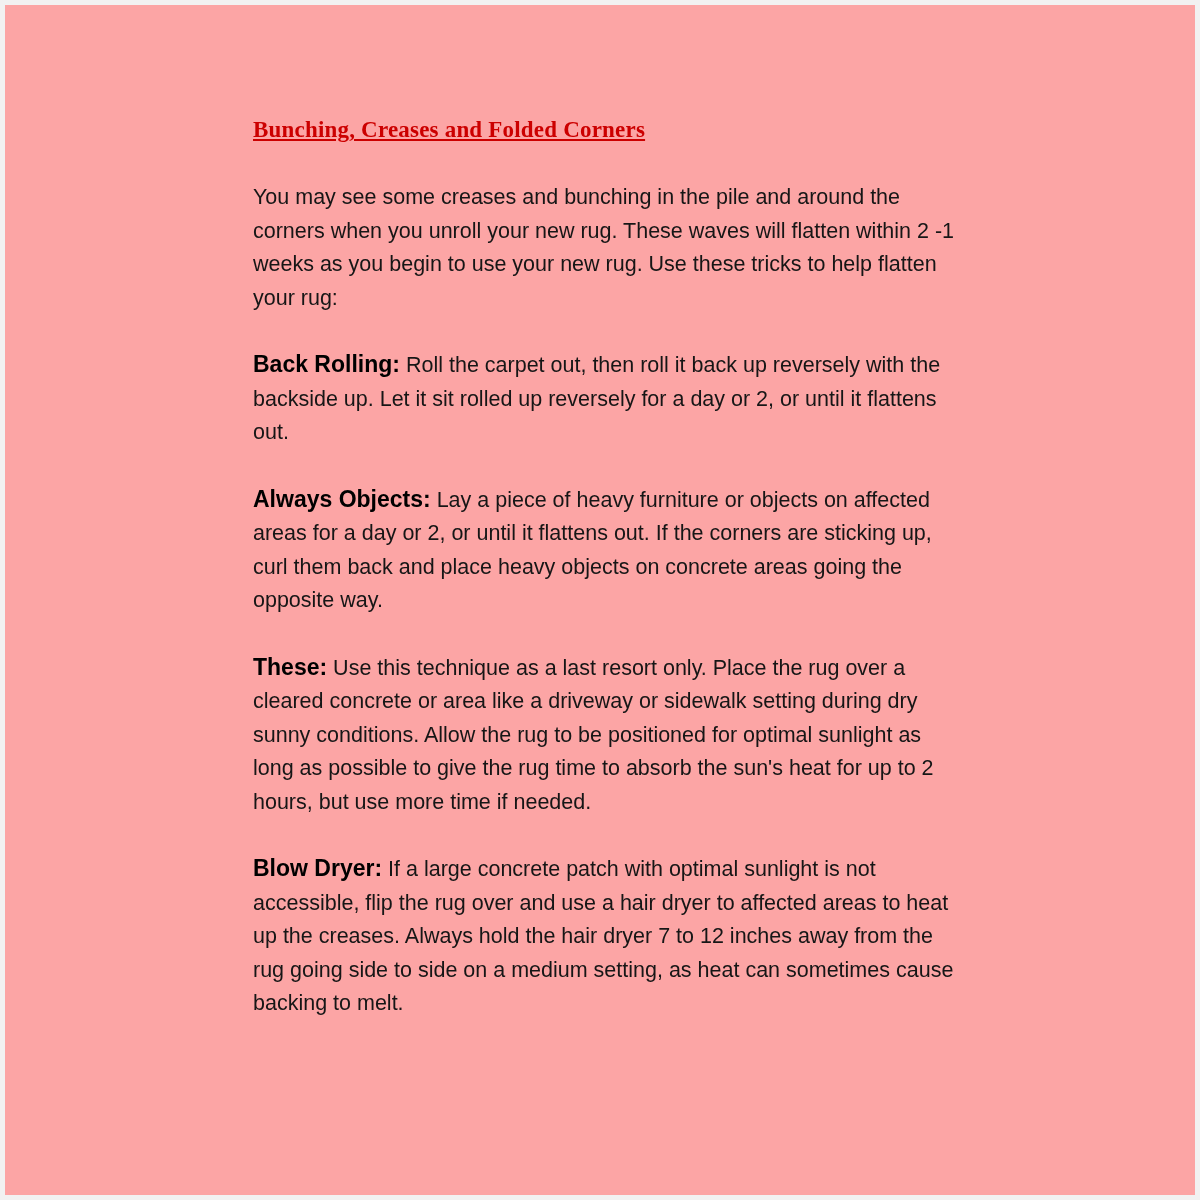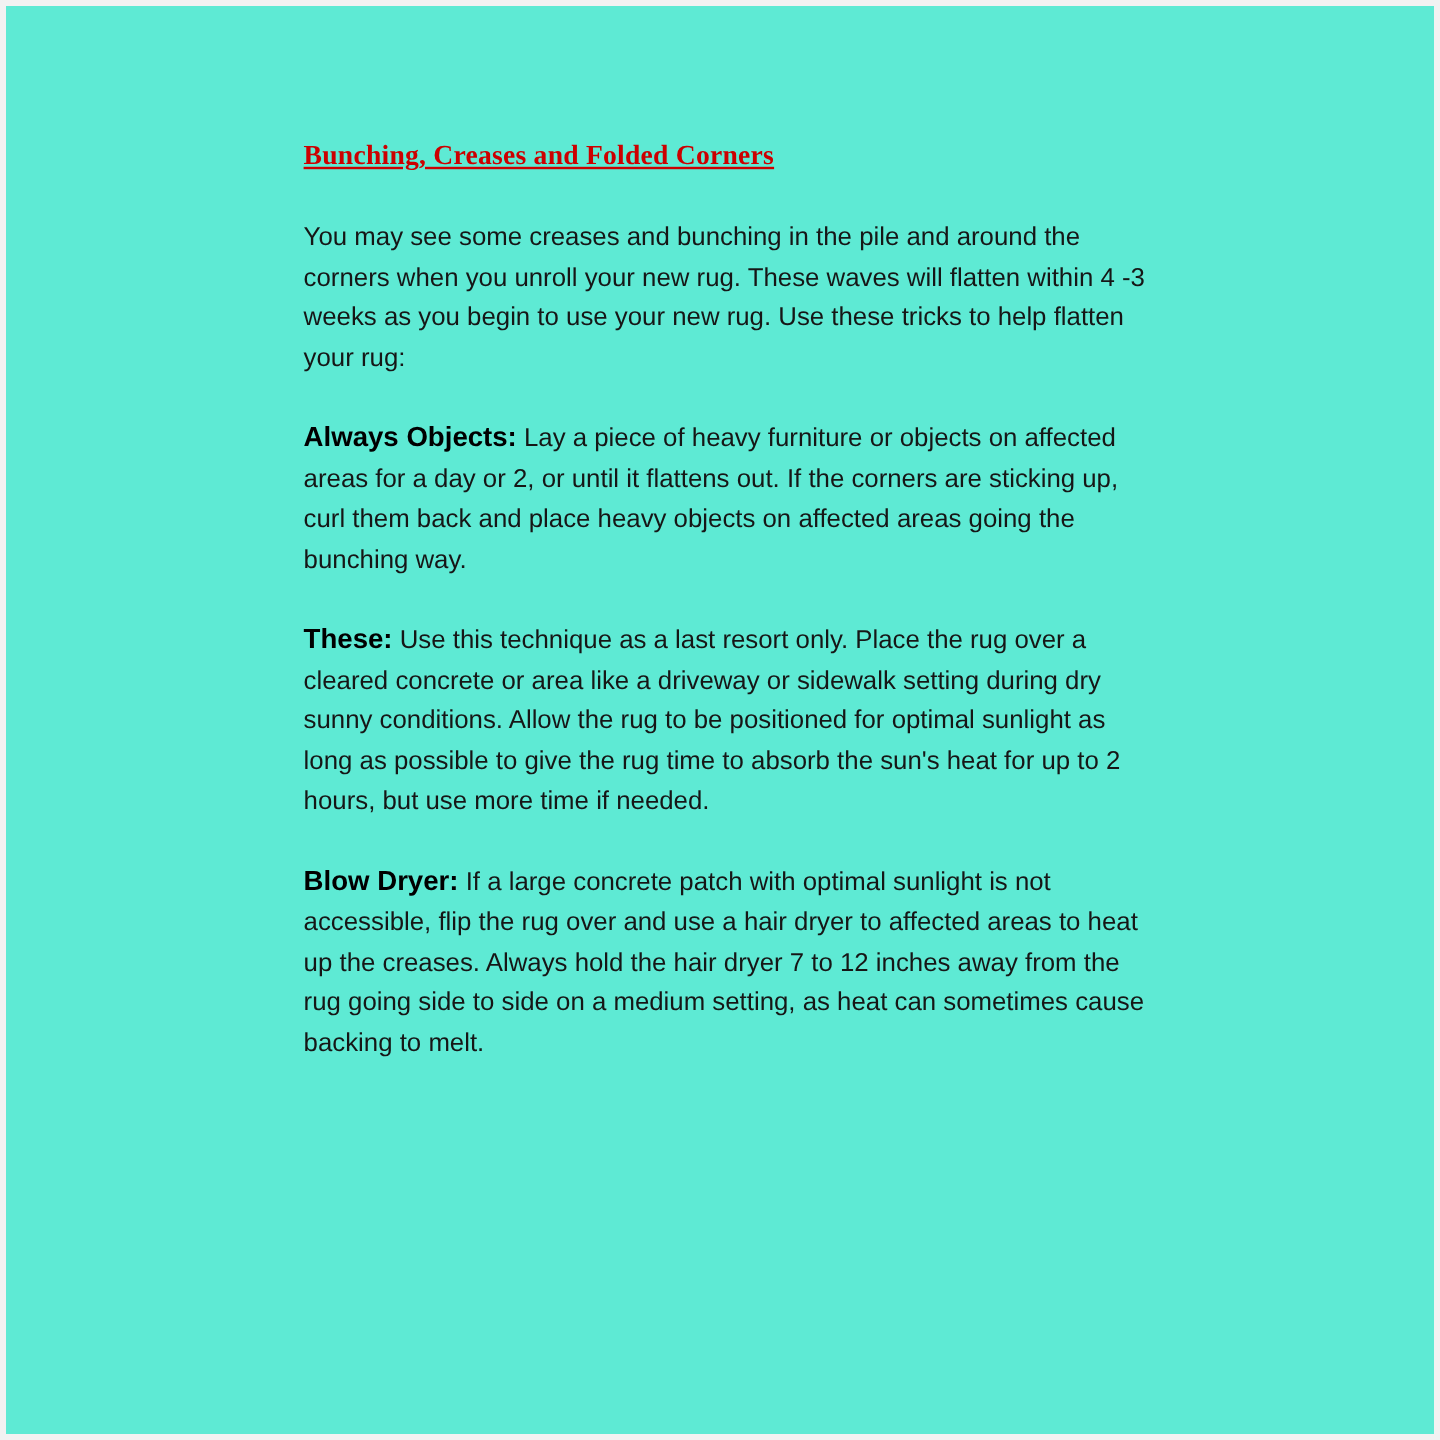--- a/index.html
+++ b/index.html
@@ -7,21 +7,21 @@
     width: 1200px;
     height: 1200px;
     background: #ffffff;
     font-family: "Liberation Sans", sans-serif;
   }
   .page-frame {
     width: 1200px;
     height: 1200px;
     border: 5px solid #f2f2f2;
     position: relative;
-    background: #5eead4;
+    background: #fca5a5;
     overflow: hidden;
   }
   .doc-content {
     position: absolute;
     left: 248px;
     top: 112px;
     width: 712px;
     color: #1a1a1a;
   }
   h1.doc-title {
@@ -46,25 +46,28 @@
   }
 </style>
 </head>
 <body>
 
 <div class="page-frame">
   <div class="doc-content">
 
     <h1 class="doc-title">Bunching, Creases and Folded Corners</h1>
 
-    <p class="doc-para">You may see some creases and bunching in the pile and around the corners when you unroll your new rug. These waves will flatten within 4 -3 weeks as you begin to use your new rug. Use these tricks to help flatten your rug:</p>
-
+    <p class="doc-para">You may see some creases and bunching in the pile and around the corners when you unroll your new rug. These waves will flatten within 2 -1 weeks as you begin to use your new rug. Use these tricks to help flatten your rug:</p>
 
     <p class="doc-para">
-      <strong>Always Objects:</strong><span> Lay a piece of heavy furniture or objects on affected areas for a day or 2, or until it flattens out. If the corners are sticking up, curl them back and place heavy objects on affected areas going the bunching way.</span>
+      <strong>Back Rolling:</strong><span> Roll the carpet out, then roll it back up reversely with the backside up. Let it sit rolled up reversely for a day or 2, or until it flattens out.</span>
+    </p>
+
+    <p class="doc-para">
+      <strong>Always Objects:</strong><span> Lay a piece of heavy furniture or objects on affected areas for a day or 2, or until it flattens out. If the corners are sticking up, curl them back and place heavy objects on concrete areas going the opposite way.</span>
     </p>
 
     <p class="doc-para">
       <strong>These:</strong><span> Use this technique as a last resort only. Place the rug over a cleared concrete or area like a driveway or sidewalk setting during dry sunny conditions. Allow the rug to be positioned for optimal sunlight as long as possible to give the rug time to absorb the sun's heat for up to 2 hours, but use more time if needed.</span>
     </p>
 
     <p class="doc-para">
       <strong>Blow Dryer:</strong><span> If a large concrete patch with optimal sunlight is not accessible, flip the rug over and use a hair dryer to affected areas to heat up the creases. Always hold the hair dryer 7 to 12 inches away from the rug going side to side on a medium setting, as heat can sometimes cause backing to melt.</span>
     </p>
 

